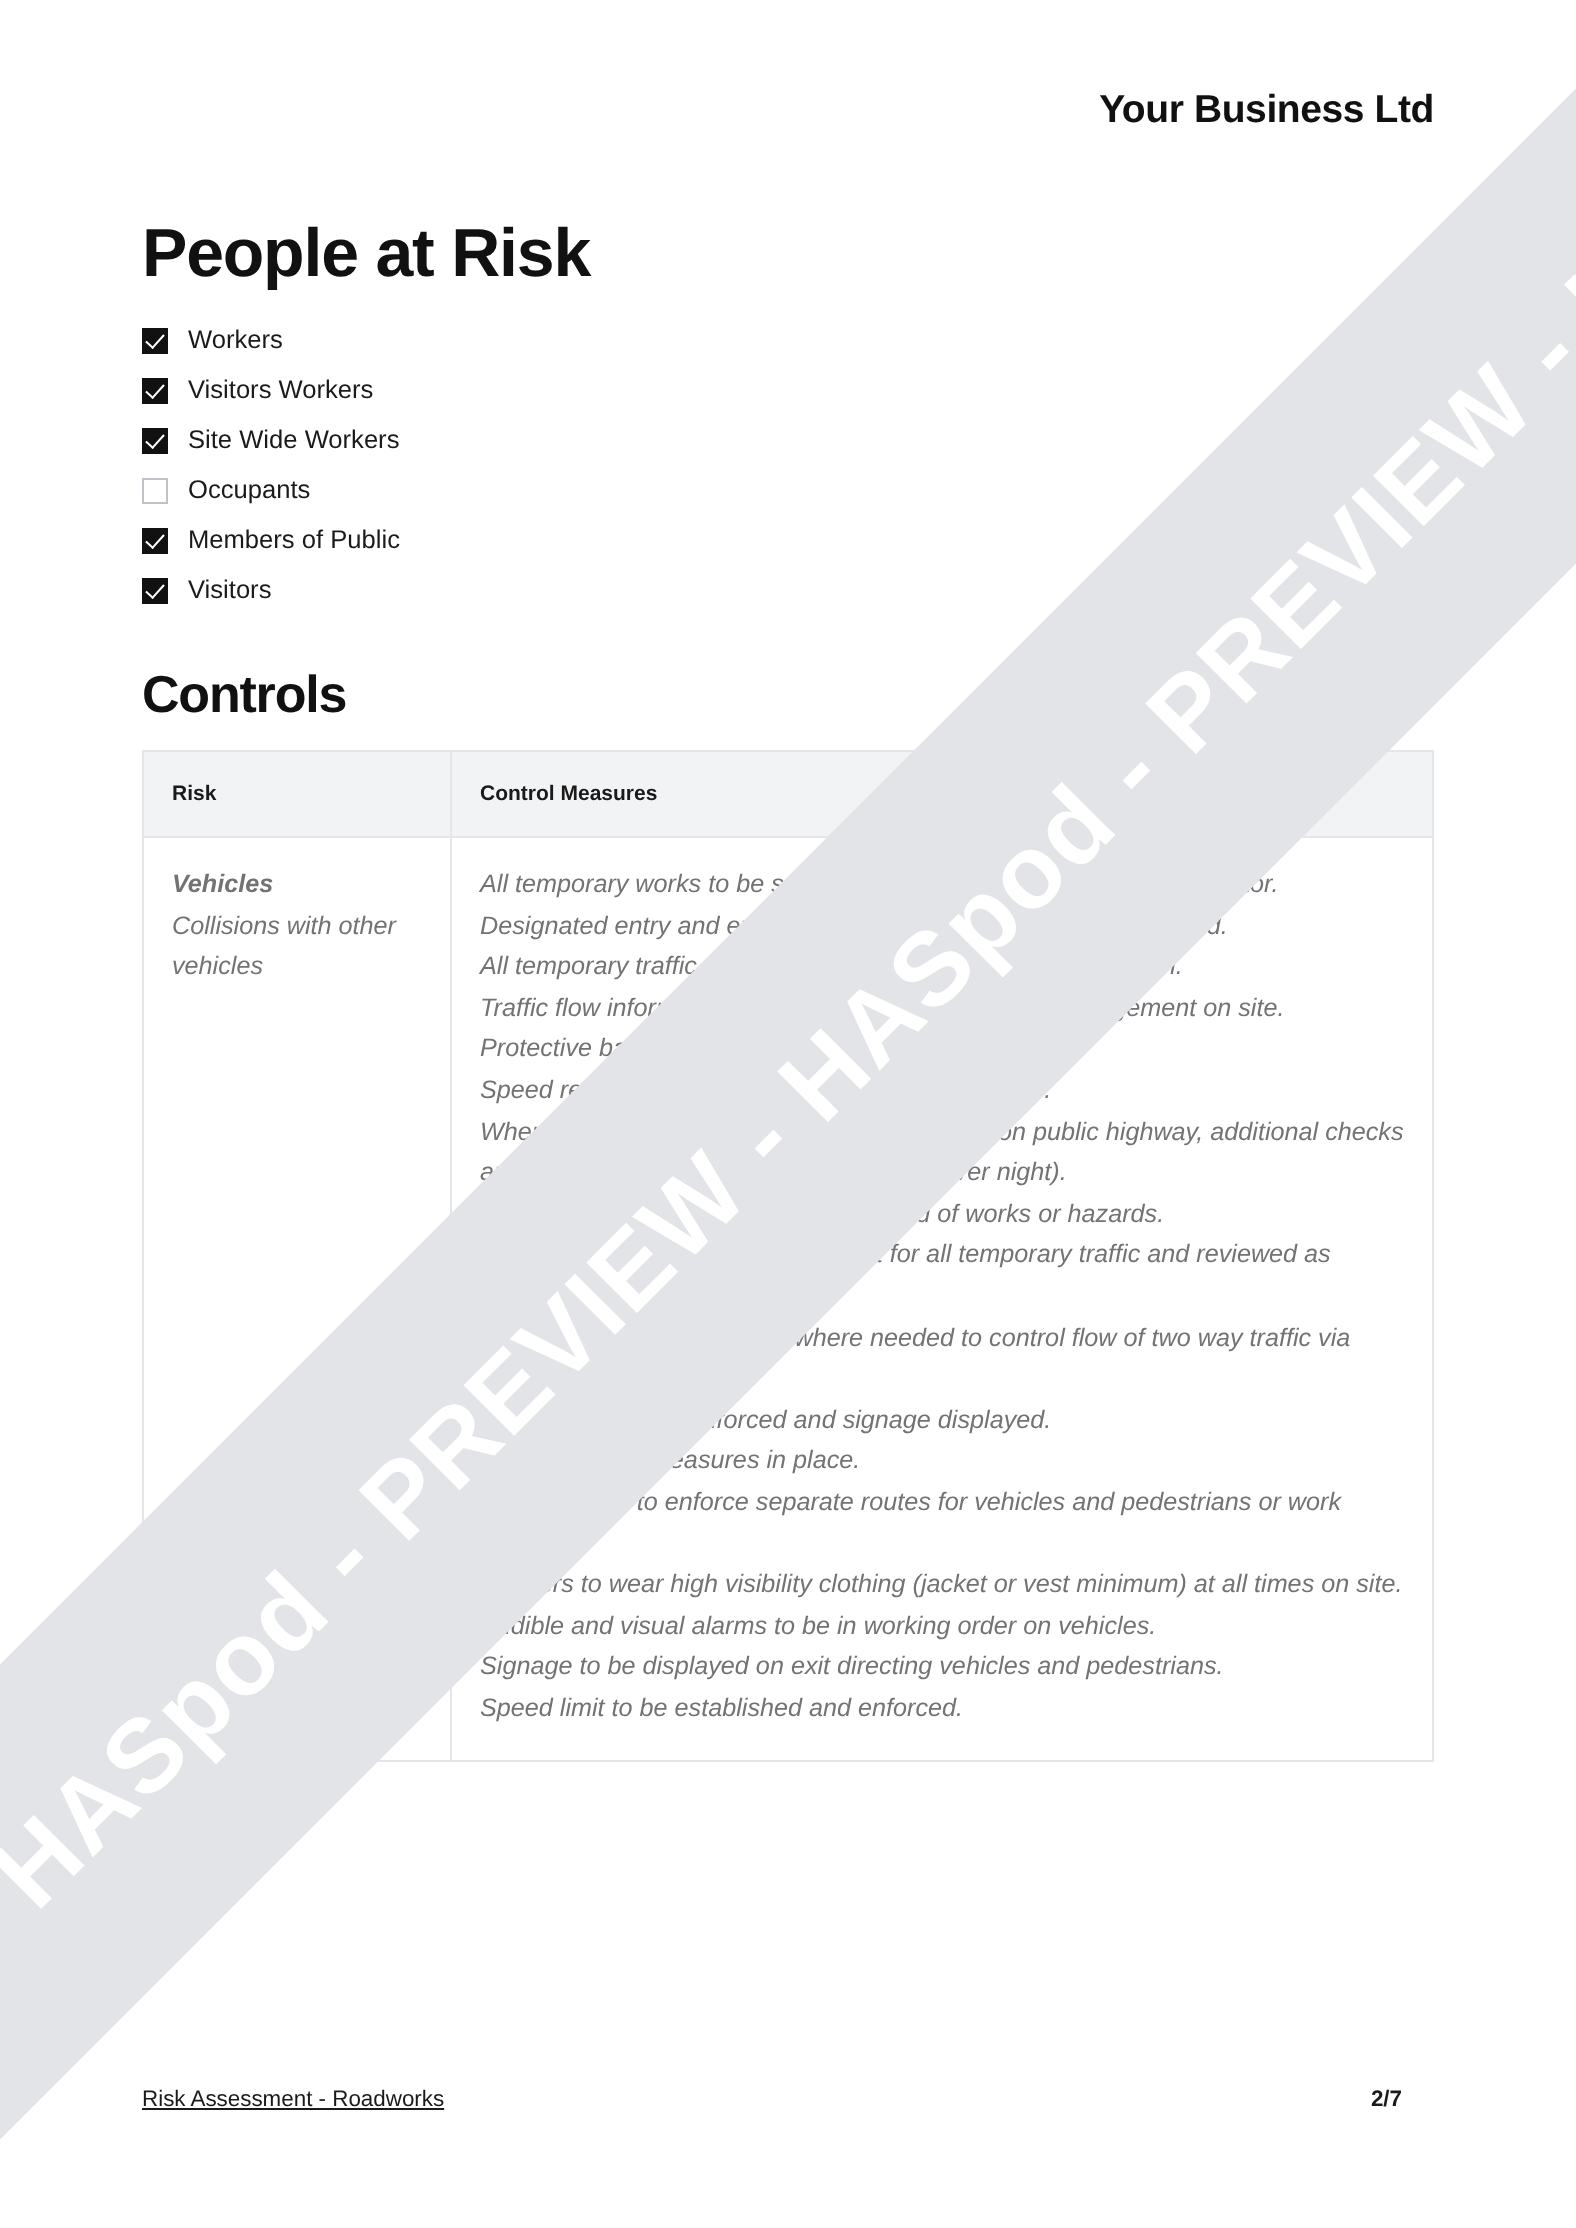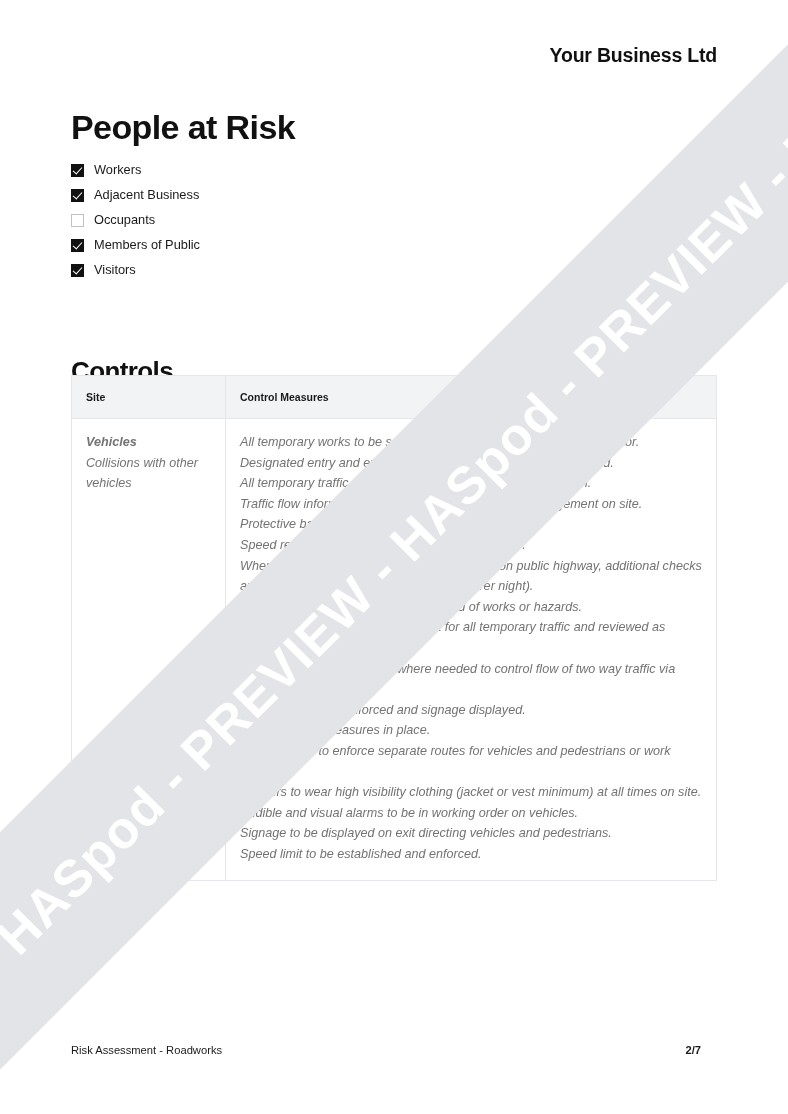--- a/index.html
+++ b/index.html
@@ -75,21 +75,21 @@
   }
 
   .section-heading {
     position: absolute;
     left: 71px;
     font-weight: bold;
     color: #111111;
     letter-spacing: -0.6px;
   }
   #heading-people { top: 108px; font-size: 34px; }
-  #heading-controls { top: 332px; font-size: 26px; margin-top: 24px; }
+  #heading-controls { top: 332px; font-size: 26px; }
 
   
   .risk-list {
     position: absolute;
     left: 71px;
     top: 152px;
     width: 360px;
   }
   .risk-item {
     display: flex;
@@ -177,20 +177,21 @@
     display: block;
   }
 
   
   .footer-left {
     position: absolute;
     left: 71px;
     top: 1044px;
     font-size: 11.2px;
     color: #1a1a1a;
+    text-decoration: underline;
   }
   .footer-right {
     position: absolute;
     right: 87px;
     top: 1044px;
     font-size: 11.2px;
     font-weight: bold;
     color: #1a1a1a;
   }
 </style>
@@ -205,21 +206,25 @@
 
     <div class="section-heading" id="heading-people">People at Risk</div>
 
     <div class="risk-list" id="risk-list">
         <div class="risk-item">
           <span class="checkbox checked"></span>
           <span class="risk-label">Workers</span>
         </div>
         <div class="risk-item">
           <span class="checkbox checked"></span>
-          <span class="risk-label">Adjacent Business</span>
+          <span class="risk-label">Visitors Workers</span>
+        </div>
+        <div class="risk-item">
+          <span class="checkbox checked"></span>
+          <span class="risk-label">Site Wide Workers</span>
         </div>
         <div class="risk-item">
           <span class="checkbox unchecked"></span>
           <span class="risk-label">Occupants</span>
         </div>
         <div class="risk-item">
           <span class="checkbox checked"></span>
           <span class="risk-label">Members of Public</span>
         </div>
         <div class="risk-item">
@@ -227,21 +232,21 @@
           <span class="risk-label">Visitors</span>
         </div>
       </div>
 
     <div class="section-heading" id="heading-controls">Controls</div>
 
     <div class="controls-table">
       <table>
         <thead>
           <tr>
-            <th class="col-risk">Site</th>
+            <th class="col-risk">Risk</th>
             <th class="col-measures">Control Measures</th>
           </tr>
         </thead>
         <tbody id="controls-body">
             <tr>
               <td class="col-risk">
                 <span class="risk-title">Vehicles</span>
                 <span class="risk-desc">Collisions with other vehicles</span>
               </td>
               <td class="col-measures">

